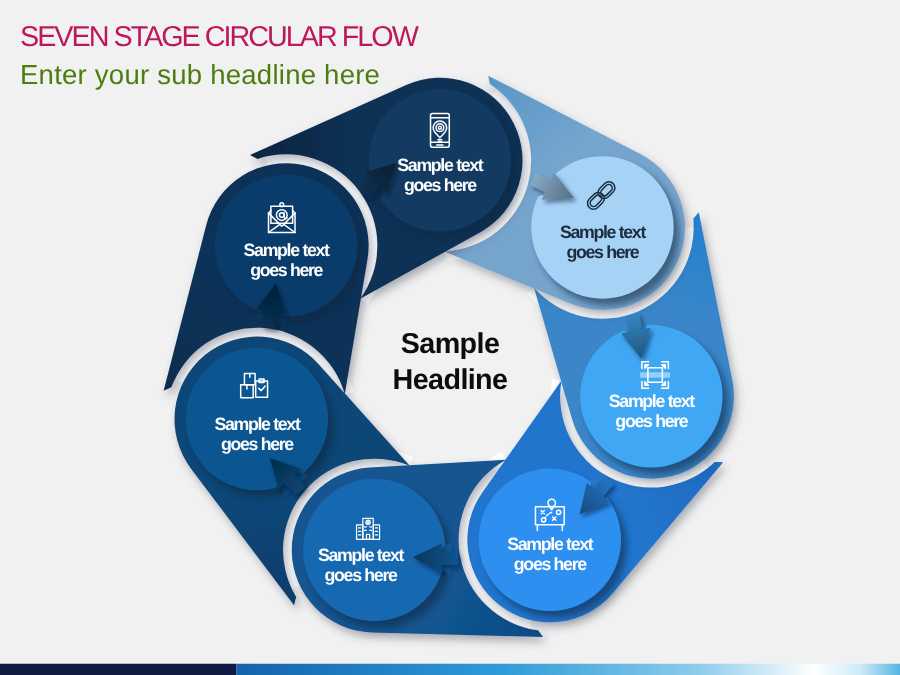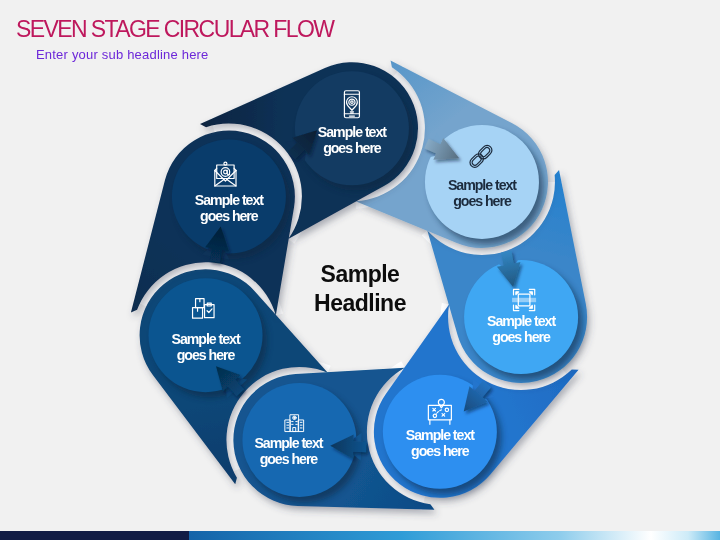--- a/index.html
+++ b/index.html
@@ -1,17 +1,17 @@
 <!DOCTYPE html>
 <html><head><meta charset="utf-8">
 <style>
 html,body{margin:0;padding:0;background:#f1f1f1;}
 #page{position:relative;width:720px;height:540px;overflow:hidden;font-family:"Liberation Sans",sans-serif;}
 .title{position:absolute;left:16px;top:16px;font-size:23px;font-weight:normal;color:#be185d;letter-spacing:-1.6px;white-space:nowrap;}
-.sub{position:absolute;left:16px;top:47px;font-size:13px;color:#6d28d9;letter-spacing:0.2px;white-space:nowrap;margin-left:20px;}
+.sub{position:absolute;left:16px;top:47px;font-size:22px;color:#4d7c0f;letter-spacing:0.2px;white-space:nowrap;}
 svg{position:absolute;left:0;top:0;}
 .st{font-family:"Liberation Sans",sans-serif;font-size:14.2px;font-weight:bold;text-anchor:middle;letter-spacing:-1.05px;}
 .hl{font-family:"Liberation Sans",sans-serif;font-size:23px;font-weight:bold;text-anchor:middle;fill:#0d0d0d;letter-spacing:-0.5px;}
 </style></head>
 <body>
 <div id="page">
 <svg width="720" height="540" viewBox="0 0 720 540">
 <defs>
 <filter id="tsh" x="-20%" y="-20%" width="150%" height="150%">
           <feDropShadow dx="2.5" dy="4" stdDeviation="3.5" flood-color="#3c4656" flood-opacity="0.4"></feDropShadow>

